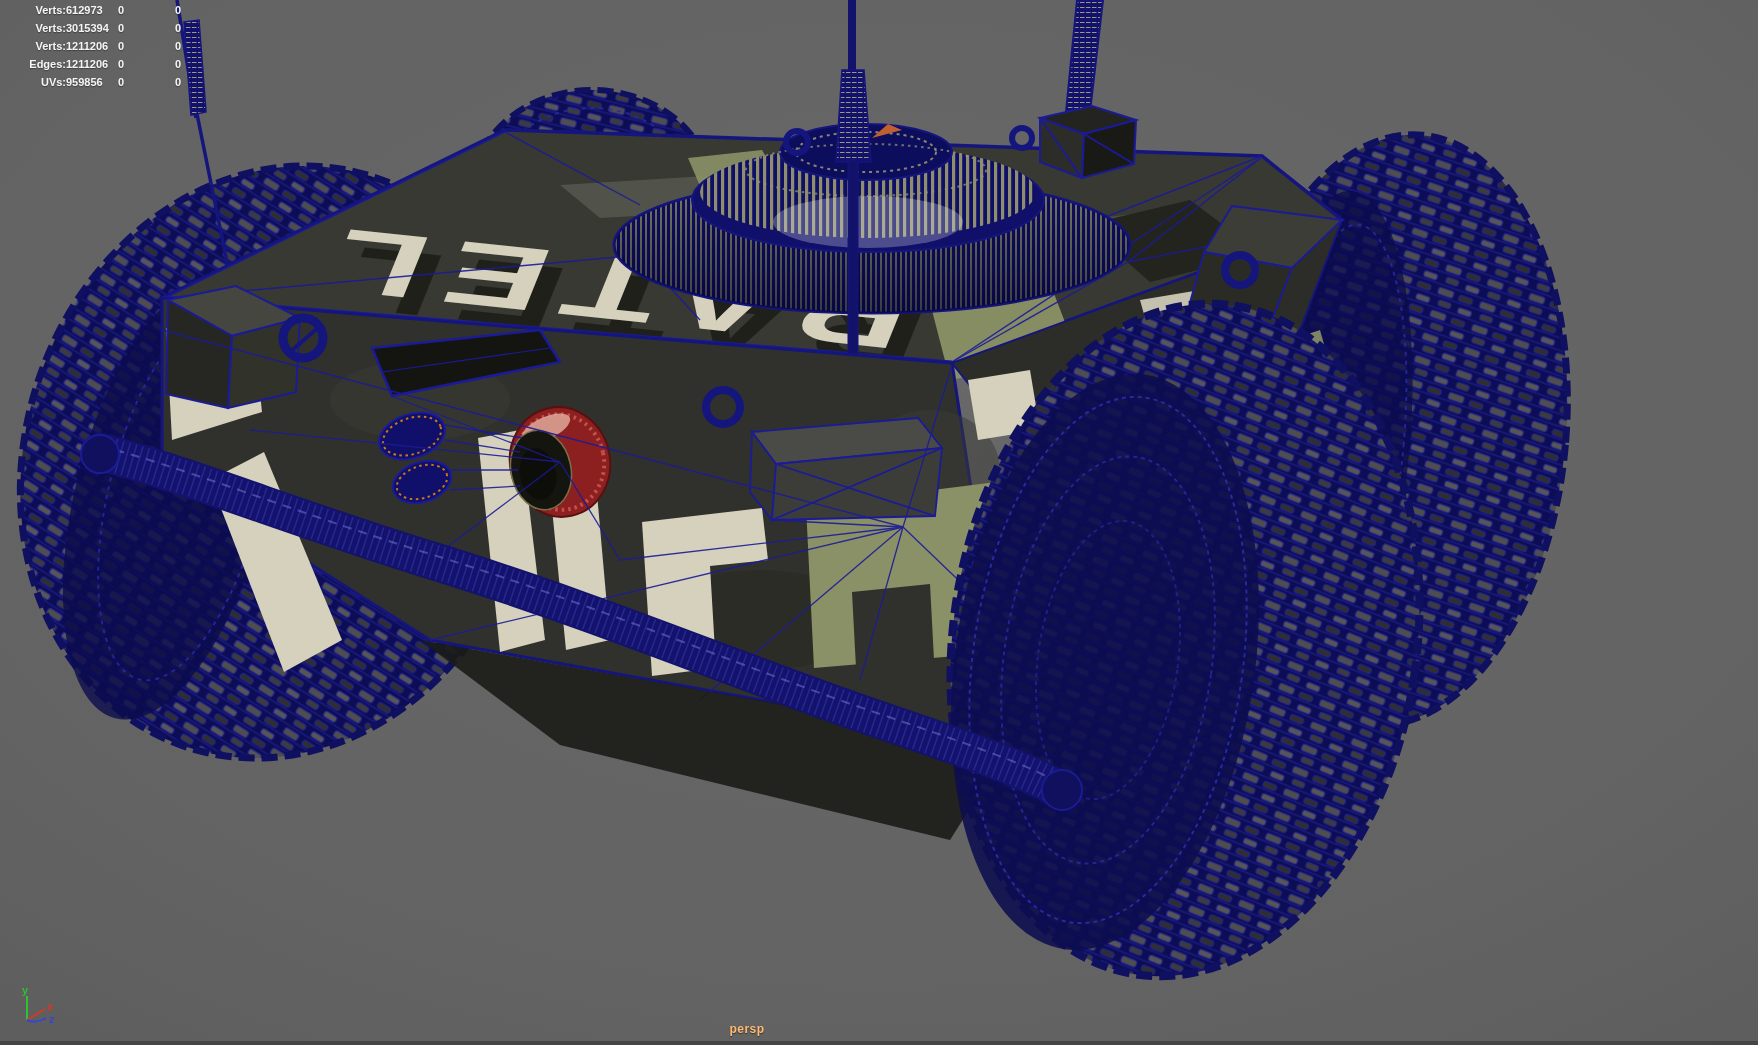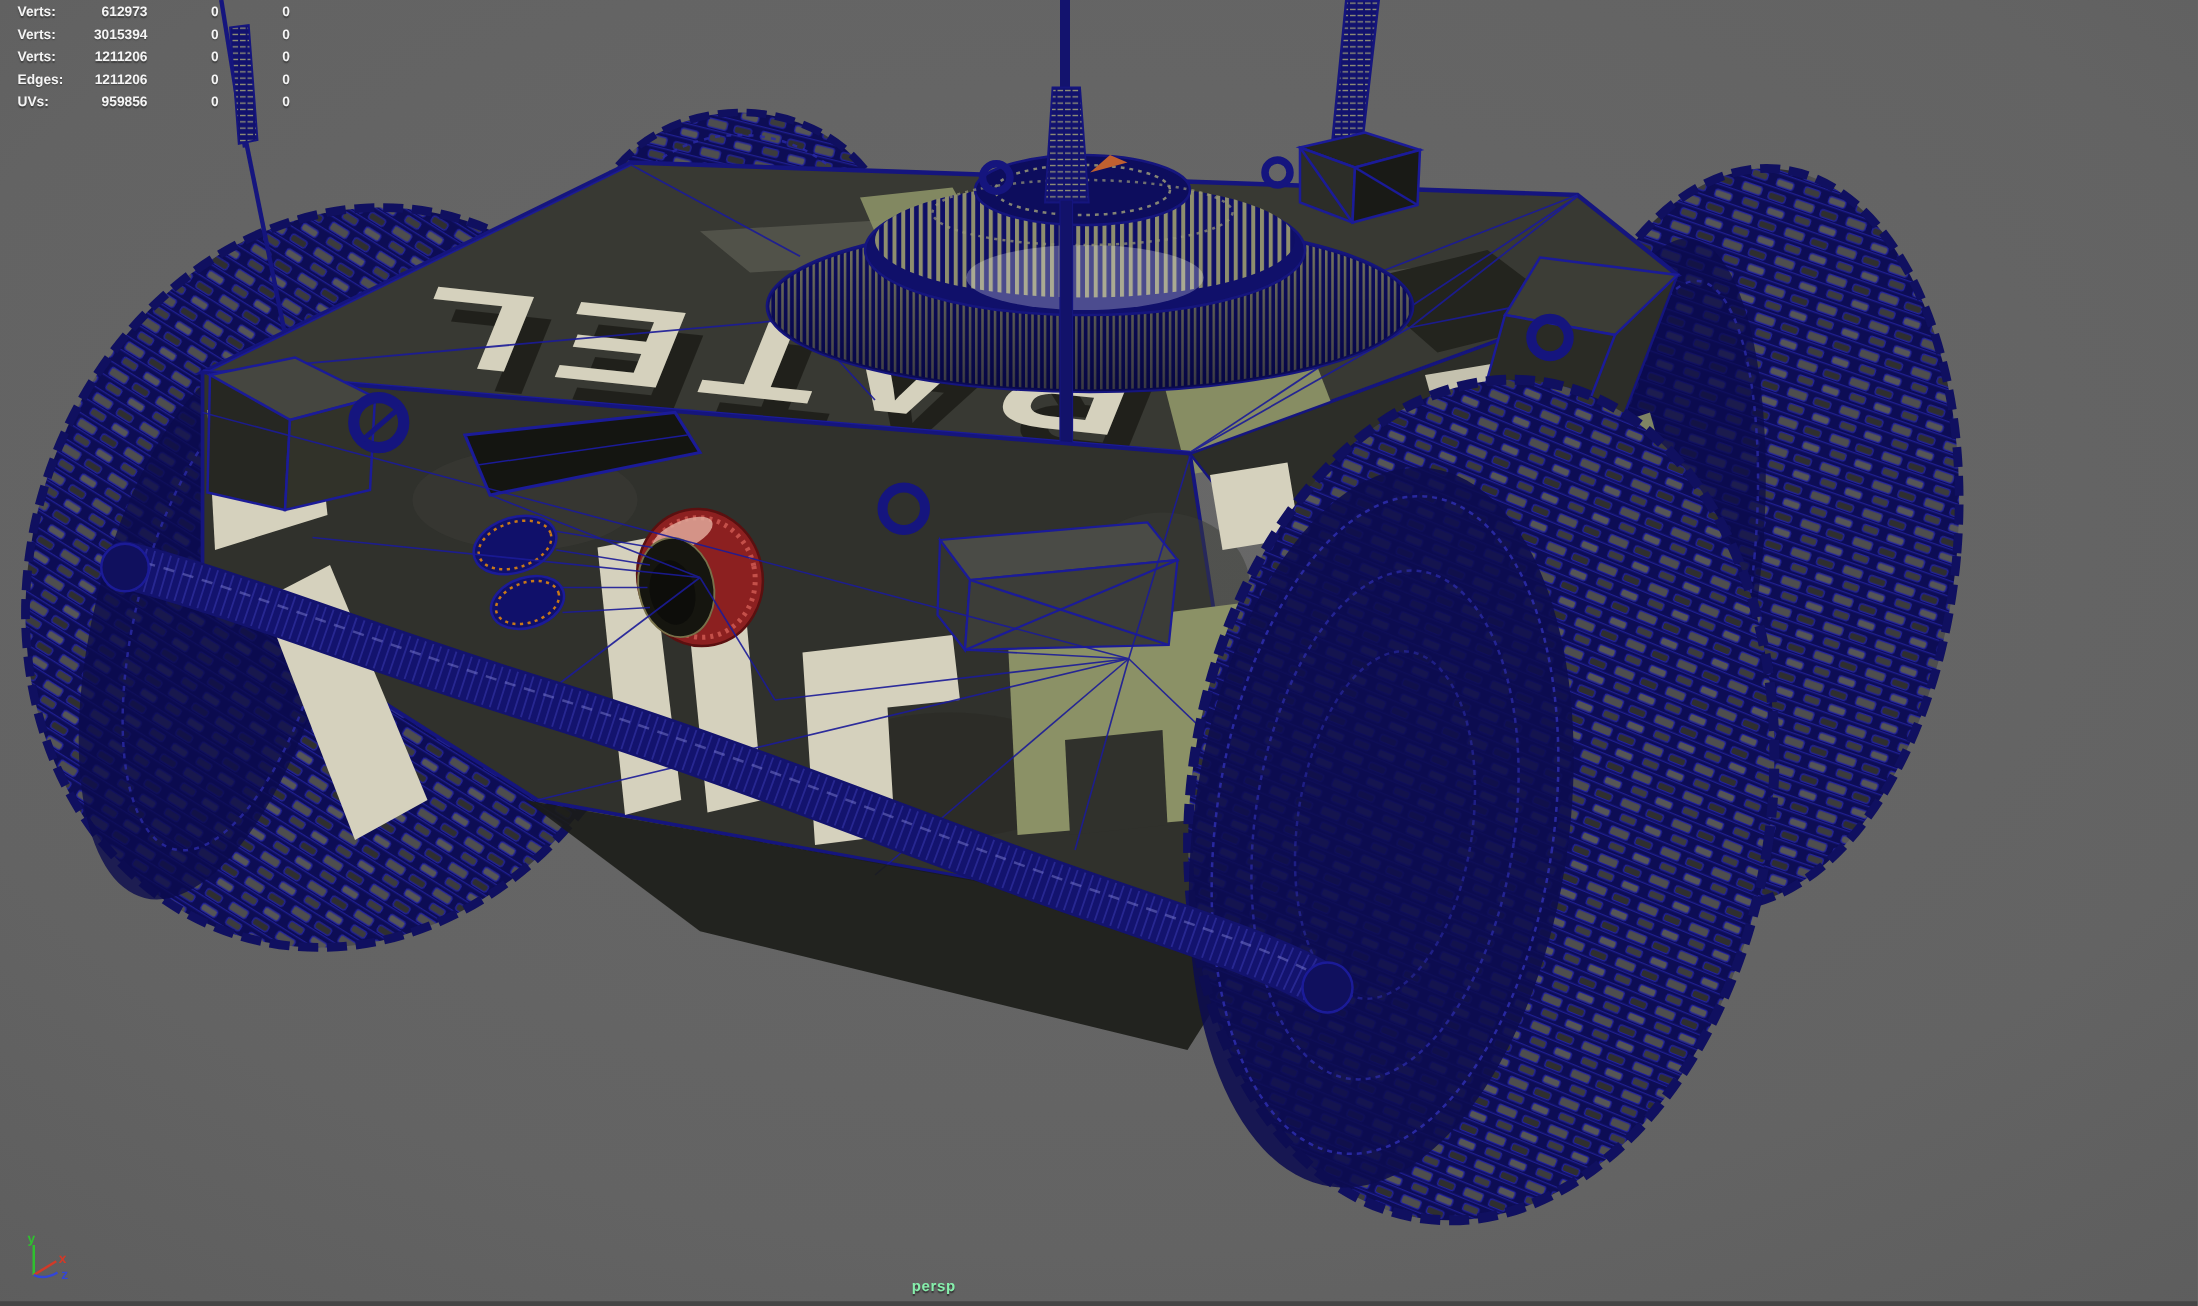--- a/index.html
+++ b/index.html
@@ -4,25 +4,25 @@
 <style>
   html,body{margin:0;padding:0;background:#646464;width:1758px;height:1045px;overflow:hidden;
     font-family:"Liberation Sans",sans-serif;}
   .stage{position:relative;width:1758px;height:1045px;background:#646464;}
   .scene{position:absolute;left:0;top:0;}
   
   .hud{position:absolute;left:14px;top:1px;display:grid;
     grid-template-columns:52px 52px 57px 57px;grid-auto-rows:18px;
     font-size:11px;font-weight:700;color:#f5f5f5;line-height:18px;
     text-shadow:0 1px 1px rgba(40,40,40,.6);}
-  .hud .lbl{text-align:left;}
-  .hud .num{text-align:right;}
+  .hud .lbl{text-align:right;}
+  .hud .num{text-align:left;}
   
   .cam-label{position:absolute;left:0;top:1022px;width:1494px;text-align:center;
-    font-size:12px;font-weight:700;color:#86efac;letter-spacing:.5px;
+    font-size:12px;font-weight:700;color:#fdba74;letter-spacing:.5px;
     text-shadow:0 1px 1px rgba(30,30,30,.7);}
   .bottom-strip{position:absolute;left:0;top:1041px;width:1758px;height:4px;background:#454545;}
 </style>
 </head>
 <body>
 
 <div class="stage">
 
 <svg class="scene" width="1758" height="1045" viewBox="0 0 1758 1045">
   <defs>

